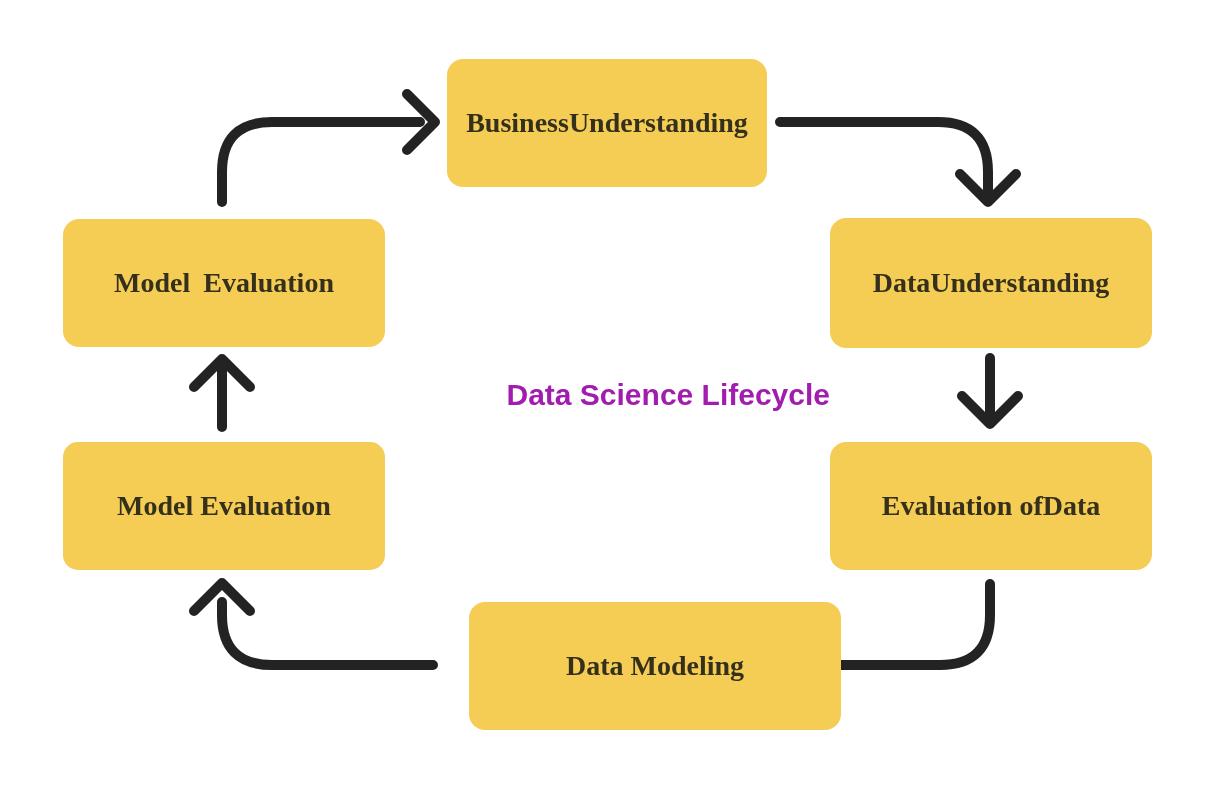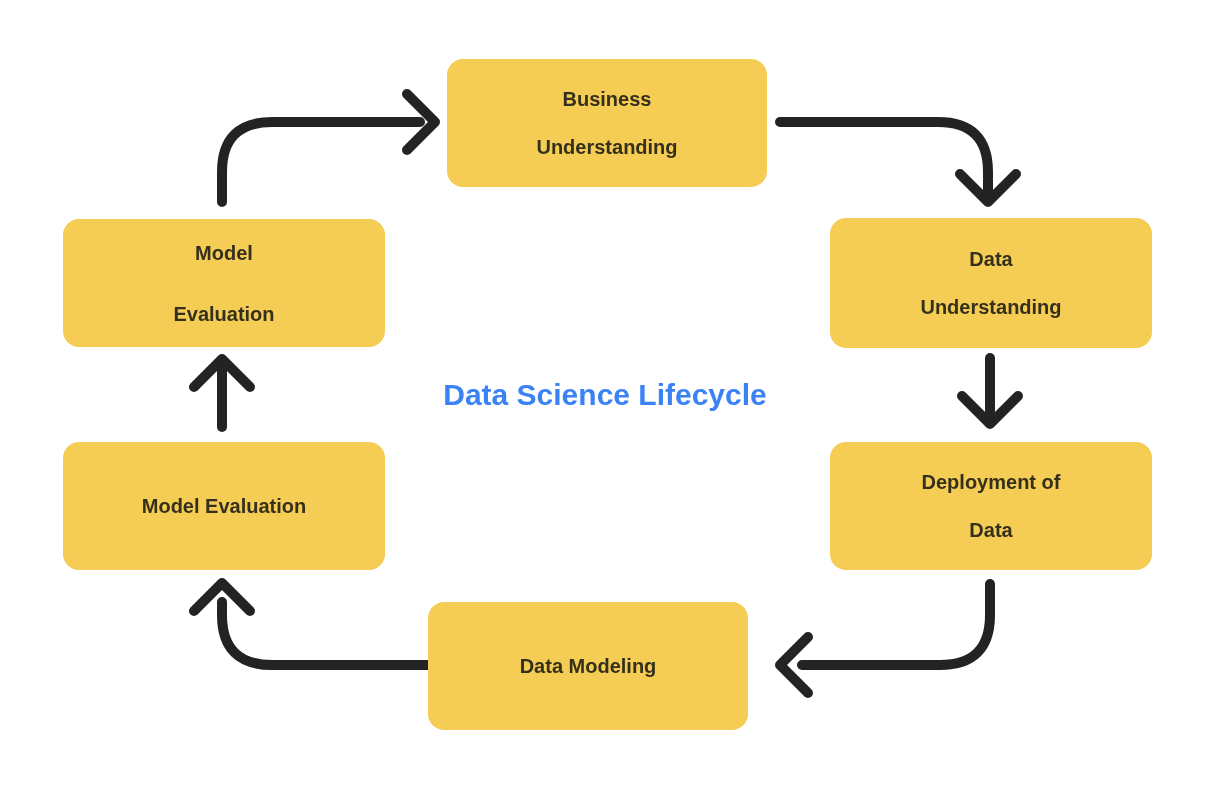--- a/index.html
+++ b/index.html
@@ -28,46 +28,47 @@
     stroke: #232323;
     stroke-width: 10;
     stroke-linecap: round;
     stroke-linejoin: round;
   }
   .node {
     position: absolute;
     background: #F5CD55;
     border-radius: 16px;
     display: flex;
-    flex-direction: column;
+    flex-direction: row;
     justify-content: center;
     align-items: center;
     text-align: center;
     color: #34301B;
     font-weight: 700;
-    font-size: 20px;
+    font-size: 28px;
     line-height: 48px;
+    font-family: Liberation Serif, serif;
   }
   .node .line { display: block; }
   .n-business    { left: 447px; top:  59px; width: 320px; height: 128px; }
   .n-data-und    { left: 830px; top: 218px; width: 322px; height: 130px; }
   .n-prep        { left: 830px; top: 442px; width: 322px; height: 128px; }
-  .n-modeling    { left: 428px; top: 602px; width: 320px; height: 128px; }
-  .n-evaluation  { left:  63px; top: 442px; width: 322px; height: 128px; }
+  .n-modeling    { left: 469px; top: 602px; width: 372px; height: 128px; }
+  .n-evaluation  { left:  63px; top: 442px; width: 322px; height: 128px; border-radius: 15px; }
   .n-deployment  { left:  63px; top: 219px; width: 322px; height: 128px; gap: 13px; }
   .title {
     position: absolute;
     left: 380px;
     top: 377px;
     width: 450px;
-    text-align: center;
+    text-align: right;
     font-weight: 700;
     font-size: 30px;
     line-height: 36px;
-    color: #3b82f6;
+    color: #a21caf;
   }
 </style>
 </head>
 <body>
 
 <div class="canvas">
 
   <svg class="arrows" viewBox="0 0 1210 794" xmlns="http://www.w3.org/2000/svg">
     <g>
       <path d="M780 122 H938 Q988 122 988 172 V196"></path>
@@ -99,21 +100,21 @@
     <span class="line">Business</span>
     <span class="line">Understanding</span>
   </div>
 
   <div class="node n-data-und">
     <span class="line">Data</span>
     <span class="line">Understanding</span>
   </div>
 
   <div class="node n-prep">
-    <span class="line">Deployment of</span>
+    <span class="line">Evaluation of</span>
     <span class="line">Data</span>
   </div>
 
   <div class="node n-modeling">
     <span class="line">Data Modeling</span>
   </div>
 
   <div class="node n-evaluation">
     <span class="line">Model Evaluation</span>
   </div>

